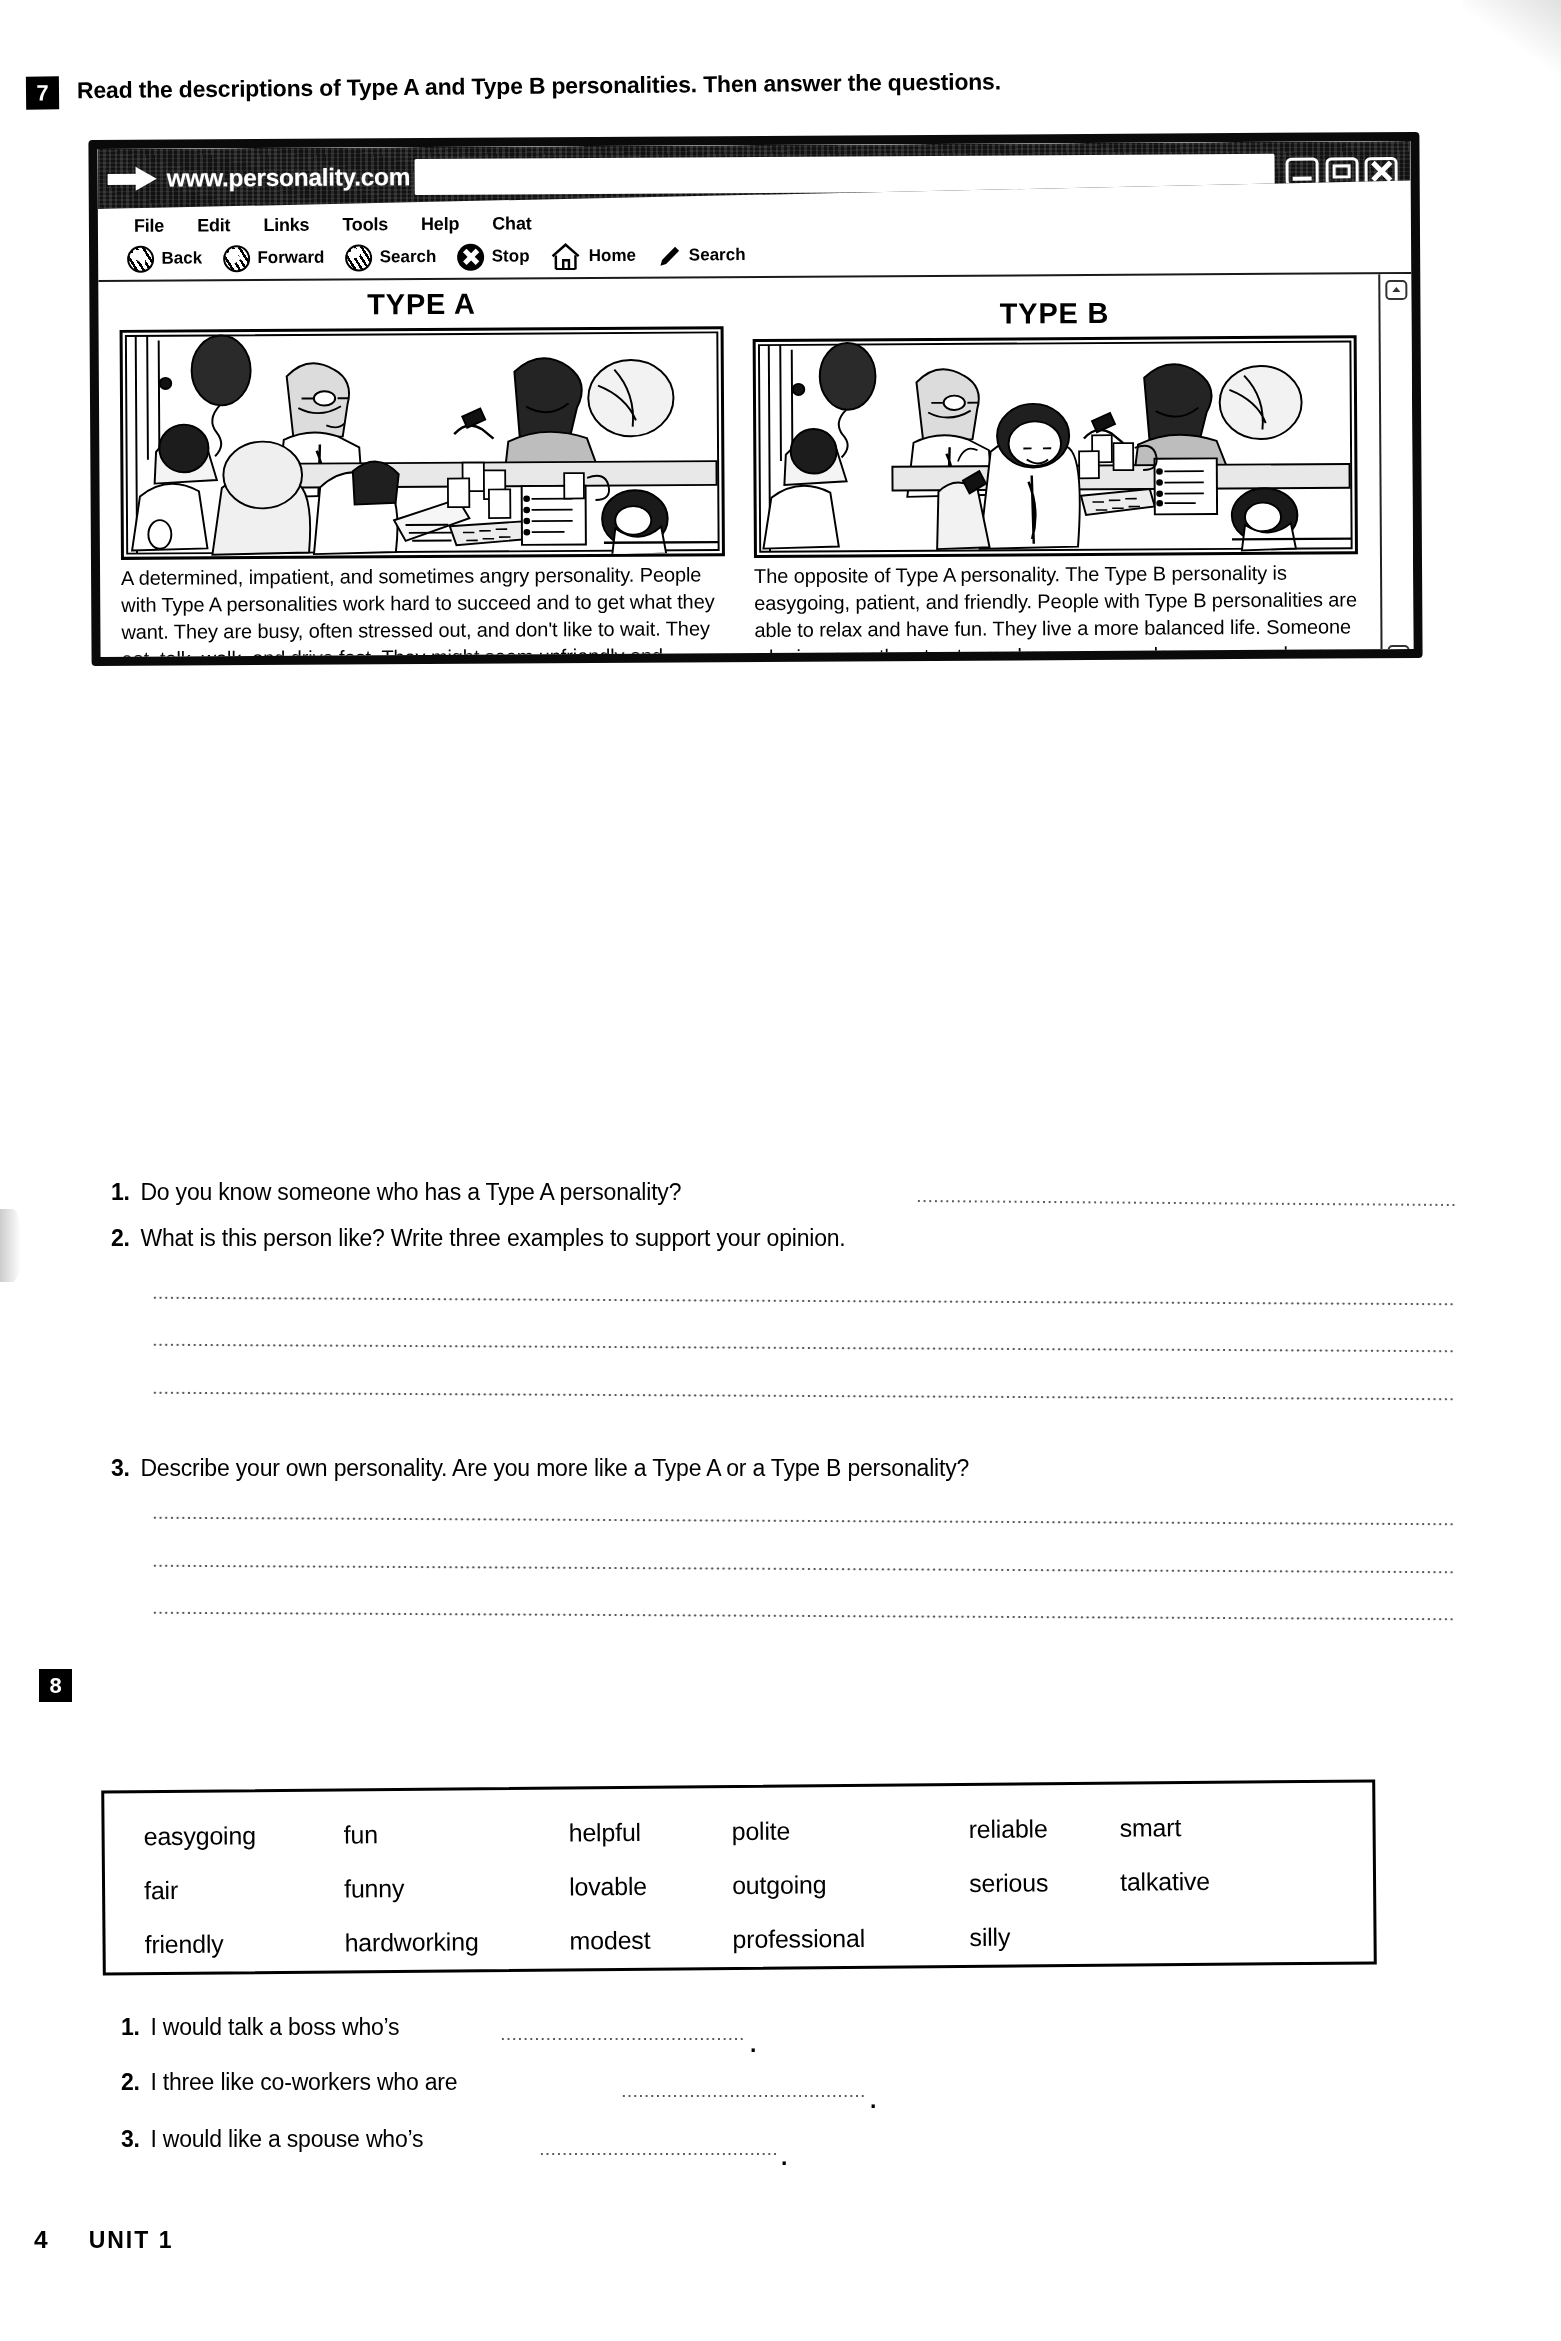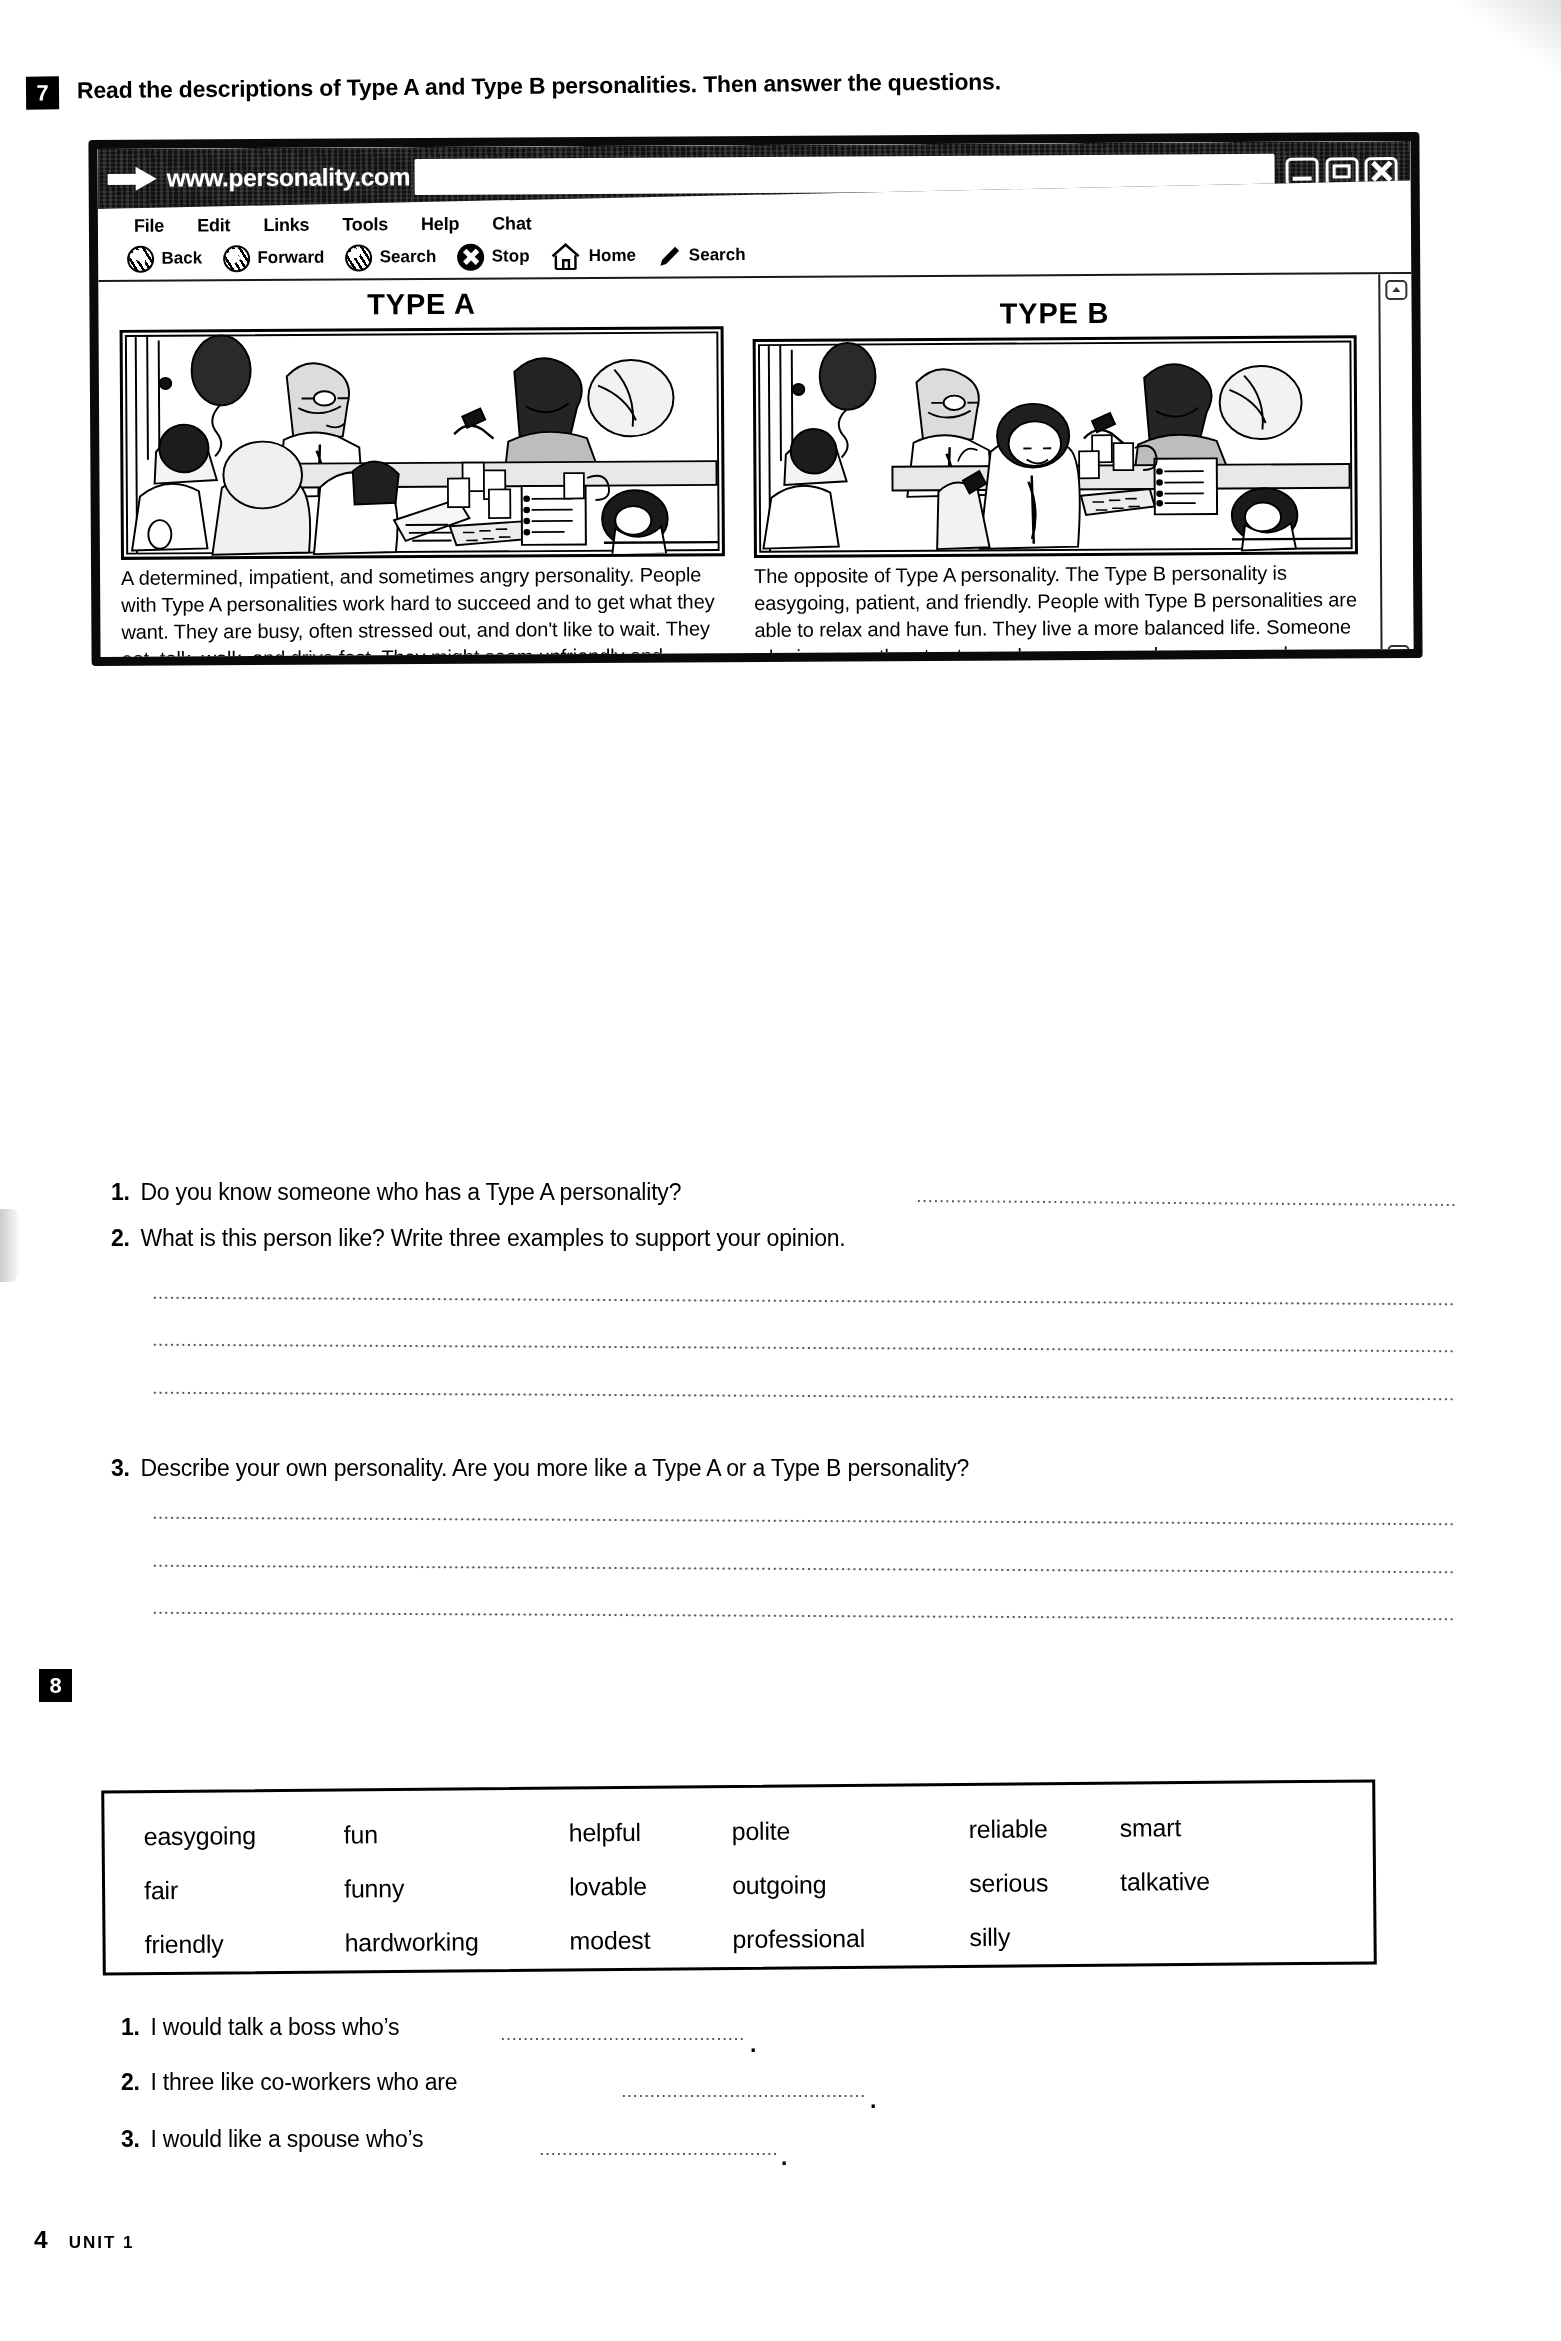--- a/index.html
+++ b/index.html
@@ -197,21 +197,21 @@
   }
   .wordgrid span { white-space: nowrap; }
 
   
   .footer {
     position: absolute; left: 34px; top: 2226px;
     display: flex; gap: 21px; align-items: baseline;
     font-weight: bold;
   }
   .pg-num { font-size: 24.5px; }
-  .pg-unit { font-size: 17px; letter-spacing: 2px; }
+  .pg-unit { font-size: 23px; letter-spacing: 2px; margin-left: 20px; }
 </style>
 </head>
 <body>
 
 <div class="scan-edge-tr"></div>
 <div class="scan-edge-l"></div>
 
 <div class="ex-head" id="ex7-head">
   <div class="ex-num">7</div>
   <div class="ex-title">Read the descriptions of Type A and Type B personalities.  Then answer the questions.</div>

